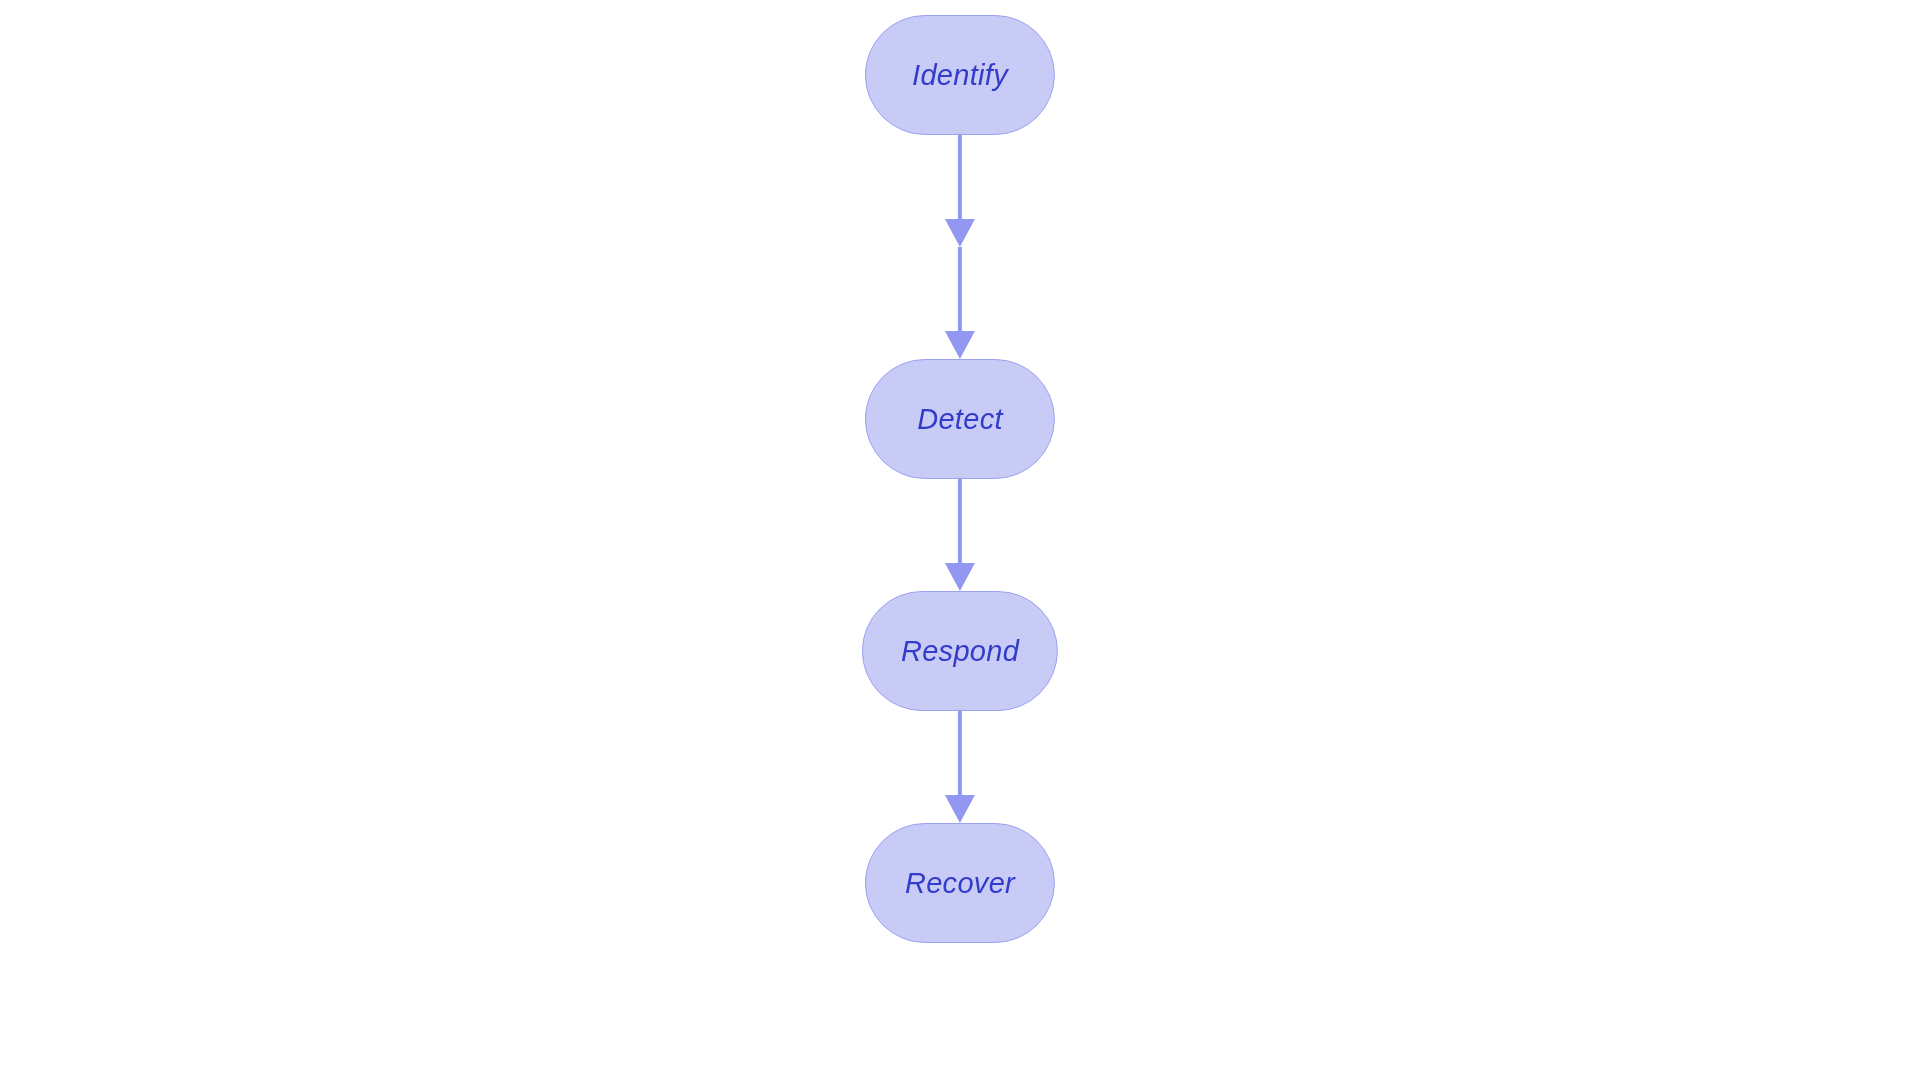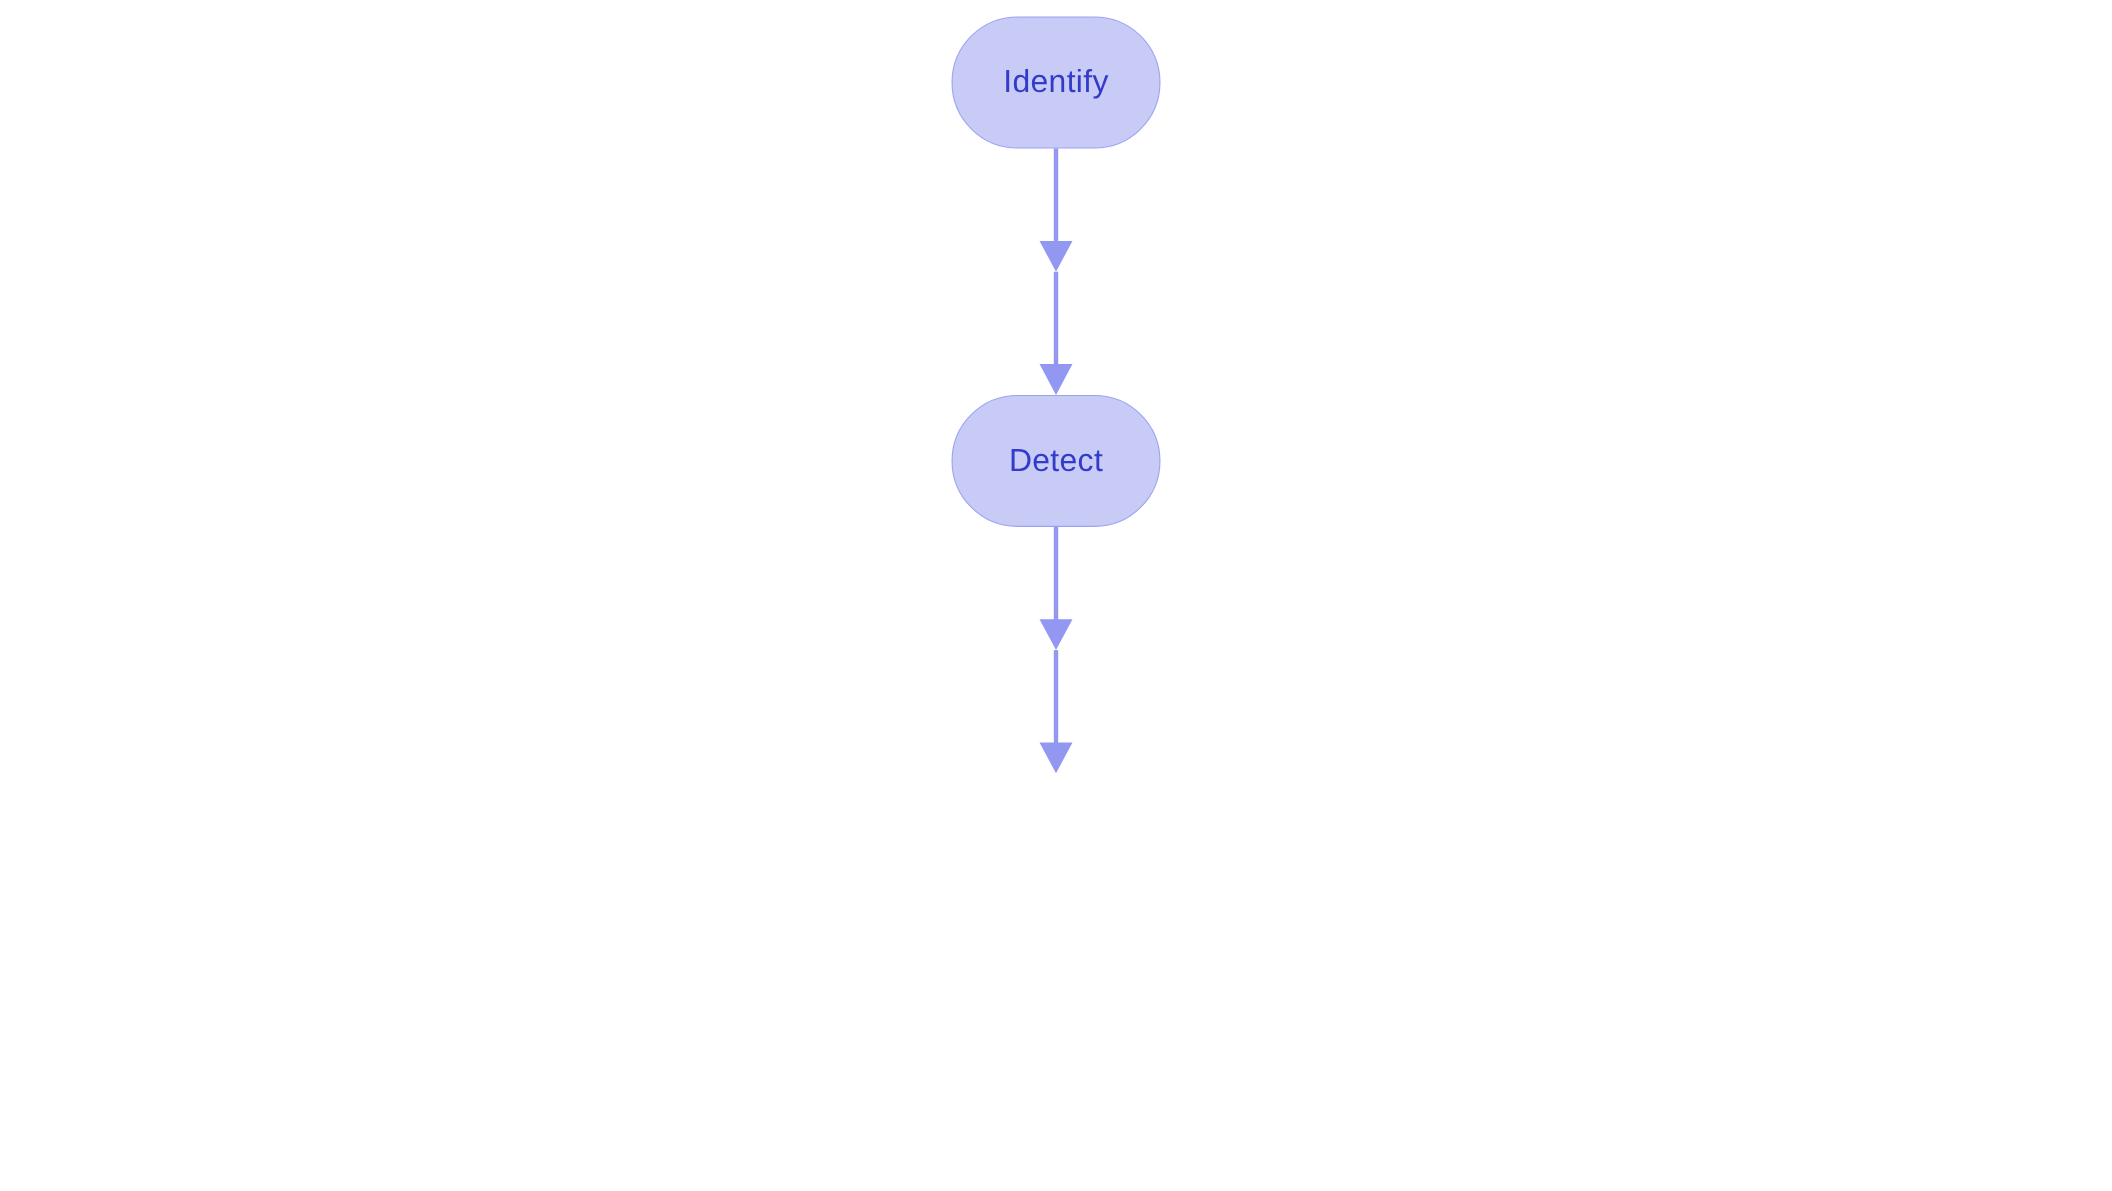--- a/index.html
+++ b/index.html
@@ -35,20 +35,21 @@
   .node {
     height: 120px;
     min-width: 190px;
     padding: 0 38px;
     border-radius: 60px;
     background: var(--node-fill);
     border: 1.5px solid var(--node-border);
     display: flex;
     align-items: center;
     justify-content: center;
+    font-style: italic;
   }
   .node-label {
     color: var(--node-text);
     font-size: 29px;
     font-weight: 400;
     letter-spacing: 0.3px;
     white-space: nowrap;
   }
   .arrow {
     height: 112px;
@@ -93,21 +94,27 @@
 
     <div class="node">
       <span class="node-label">Detect</span>
     </div>
 
     <div class="arrow">
       <div class="shaft"></div>
       <div class="head"></div>
     </div>
 
+    <div class="node">
+      <span class="node-label">Respond</span>
+    </div>
 
     <div class="arrow">
       <div class="shaft"></div>
       <div class="head"></div>
     </div>
 
+    <div class="node">
+      <span class="node-label">Recover</span>
+    </div>
 
   </div>
 </div>
 
 </body></html>

